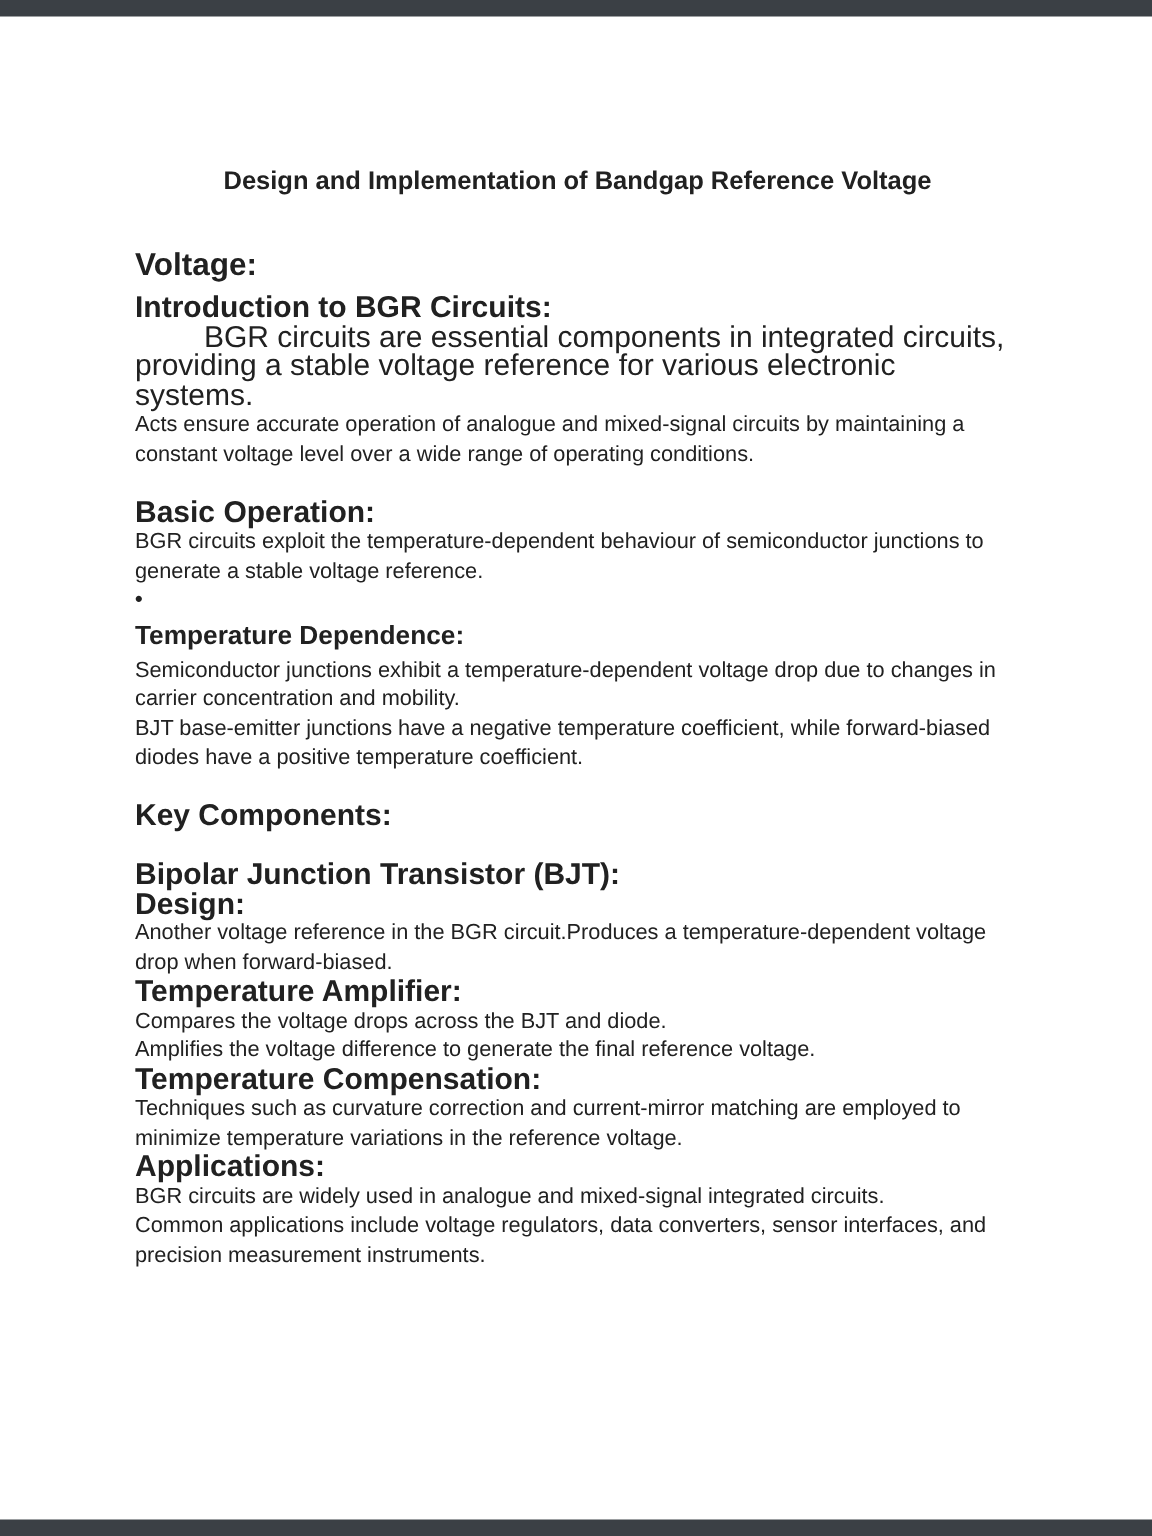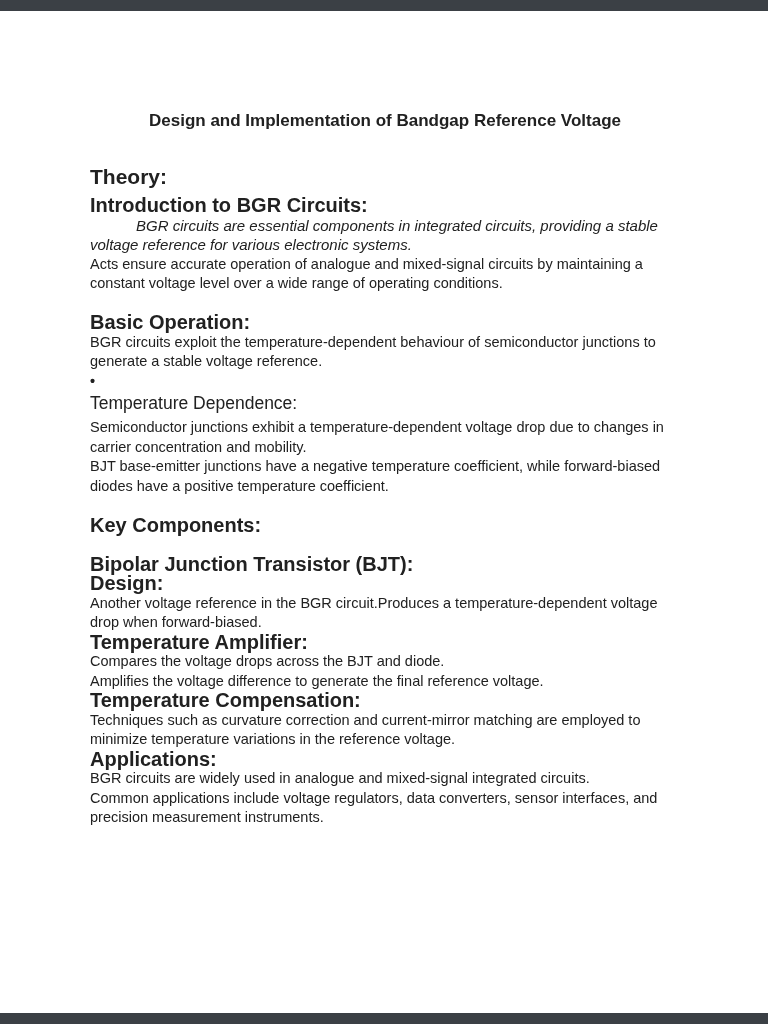--- a/index.html
+++ b/index.html
@@ -46,55 +46,54 @@
     margin-bottom: 32px;
   }
   .h1 {
     font-size: 21px;
     font-weight: bold;
     line-height: 26px;
     margin-bottom: 6px;
   }
   .h1b {
     font-size: 17.5px;
-    font-weight: normal;
+    font-weight: bold;
     line-height: 23px;
     margin: 1px 0 3px 0;
   }
   .h2 {
     font-size: 20px;
     font-weight: bold;
     line-height: 19.5px;
   }
   .para {
     font-size: 14.5px;
     line-height: 19.5px;
   }
   .para-indent {
-    font-size: 15px;
+    font-size: 20px;
     line-height: 19.5px;
     text-indent: 46px;
-    font-style: italic;
   }
   .bullet {
     font-size: 14.5px;
     font-weight: bold;
     line-height: 19.5px;
   }
   .spacer { height: 19.5px; }
 </style>
 </head>
 <body>
 
 <div class="viewport">
   <div class="edge-bar top"></div>
   <div class="page">
     <div class="content">
         <div class="block title">Design and Implementation of Bandgap Reference Voltage</div>
-        <div class="block h1">Theory:</div>
+        <div class="block h1">Voltage:</div>
         <div class="block h2">Introduction to BGR Circuits:</div>
         <div class="block para-indent">BGR circuits are essential components in integrated circuits, providing a stable voltage reference for various electronic systems.</div>
         <div class="block para">Acts ensure accurate operation of analogue and mixed-signal circuits by maintaining a constant voltage level over a wide range of operating conditions.</div>
         <div class="block spacer"></div>
         <div class="block h2">Basic Operation:</div>
         <div class="block para">BGR circuits exploit the temperature-dependent behaviour of semiconductor junctions to generate a stable voltage reference.</div>
         <div class="block bullet">•</div>
         <div class="block h1b">Temperature Dependence:</div>
         <div class="block para">Semiconductor junctions exhibit a temperature-dependent voltage drop due to changes in carrier concentration and mobility.</div>
         <div class="block para">BJT base-emitter junctions have a negative temperature coefficient, while forward-biased diodes have a positive temperature coefficient.</div>

